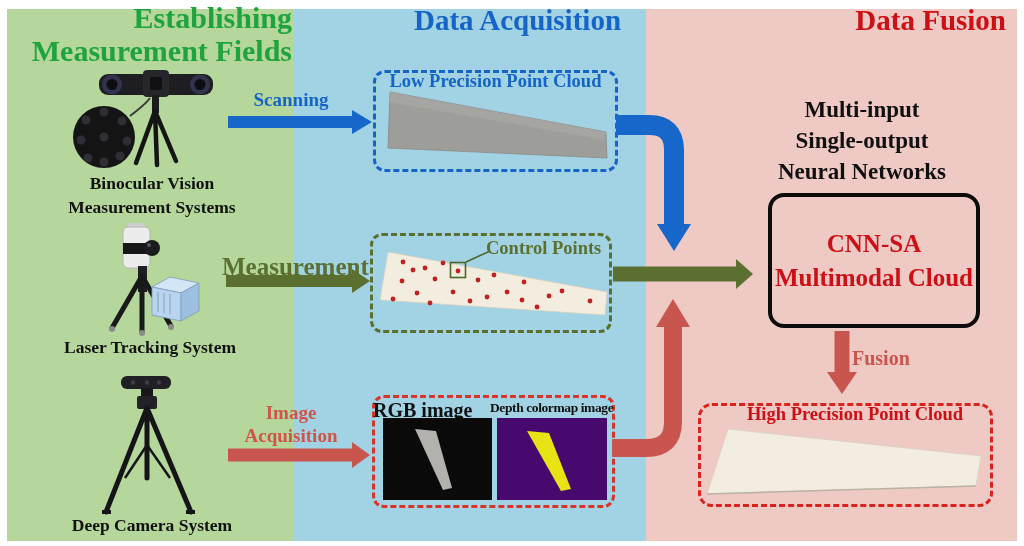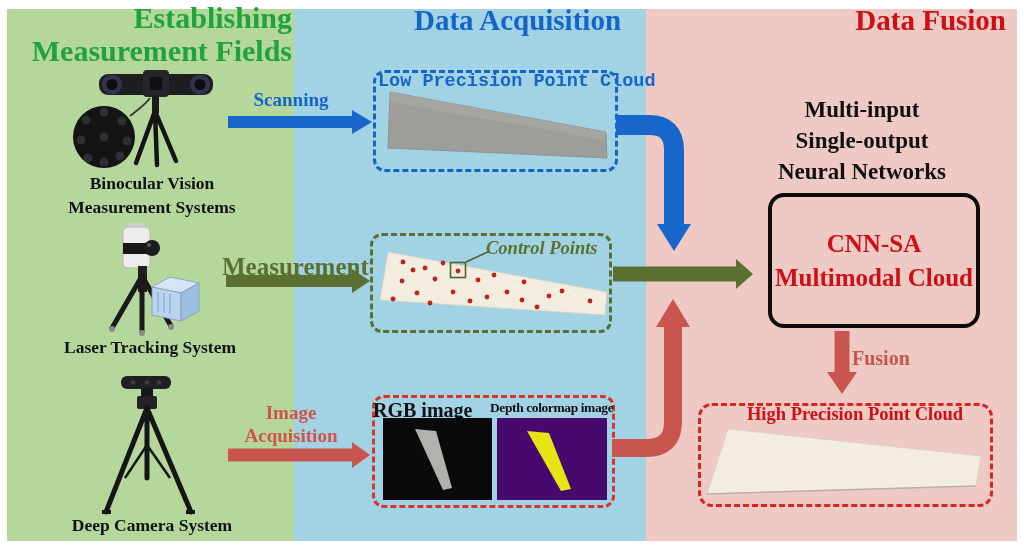--- a/index.html
+++ b/index.html
@@ -19,22 +19,22 @@
   .t-estab{left:7px;top:1px;width:285px;font-size:30px;line-height:33px;color:var(--title-green);text-align:right;}
   .t-acq{left:355px;top:4px;width:325px;font-size:29px;color:var(--blue);text-align:center;}
   .t-fus{left:790px;top:4px;width:216px;font-size:29px;color:var(--red);text-align:right;}
   .lbl-scanning{left:232px;top:89px;width:118px;font-size:19px;color:var(--blue);text-align:center;}
   .lbl-measure{left:222px;top:253px;width:136px;font-size:25px;color:var(--olive);text-align:center;}
   .lbl-imgacq{left:232px;top:401px;width:118px;font-size:19px;line-height:23px;color:#d0544a;text-align:center;}
   .lbl-fusion{left:852px;top:347px;font-size:20px;color:var(--salmon);}
   .lbl-bino{left:50px;top:171px;width:204px;font-size:17.5px;line-height:24px;color:#111;text-align:center;}
   .lbl-laser{left:38px;top:337px;width:224px;font-size:17.5px;color:#111;text-align:center;}
   .lbl-deep{left:48px;top:515px;width:208px;font-size:17.5px;color:#111;text-align:center;}
-  .lbl-lowp{left:378px;top:71px;width:235px;font-size:18.5px;color:var(--blue);text-align:center;font-family:Liberation Mono, monospace;}
-  .lbl-cp{left:486px;top:238px;font-size:18.5px;color:var(--olive);font-style:italic;}
+  .lbl-lowp{left:378px;top:71px;width:235px;font-size:18.5px;color:var(--blue);text-align:center;}
+  .lbl-cp{left:486px;top:238px;font-size:18.5px;color:var(--olive);}
   .lbl-rgb{left:373px;top:399px;width:109px;font-size:20px;color:#101010;}
   .lbl-depth{left:490px;top:400px;width:122px;font-size:13.5px;letter-spacing:-0.4px;color:#101010;text-align:center;}
   .lbl-hp{left:722px;top:404px;width:266px;font-size:18.5px;color:var(--red);text-align:center;}
   .lbl-nn{left:740px;top:94px;width:244px;font-size:23px;line-height:31px;color:#101010;text-align:center;}
   .dashed{position:absolute;z-index:1;box-sizing:border-box;border-radius:12px;}
   .box-lowp{left:373px;top:70px;width:245px;height:102px;border:3px dashed var(--blue);}
   .box-cp{left:370px;top:233px;width:242px;height:100px;border:3px dashed var(--olive);}
   .box-img{left:372px;top:395px;width:243px;height:113px;border:3px dashed #d8342a;}
   .box-hp{left:698px;top:403px;width:295px;height:104px;border:3.5px dashed #d8241c;border-radius:14px;}
   .cnn-box{position:absolute;left:751px;top:193px;width:212px;height:135px;z-index:2;box-sizing:border-box;

